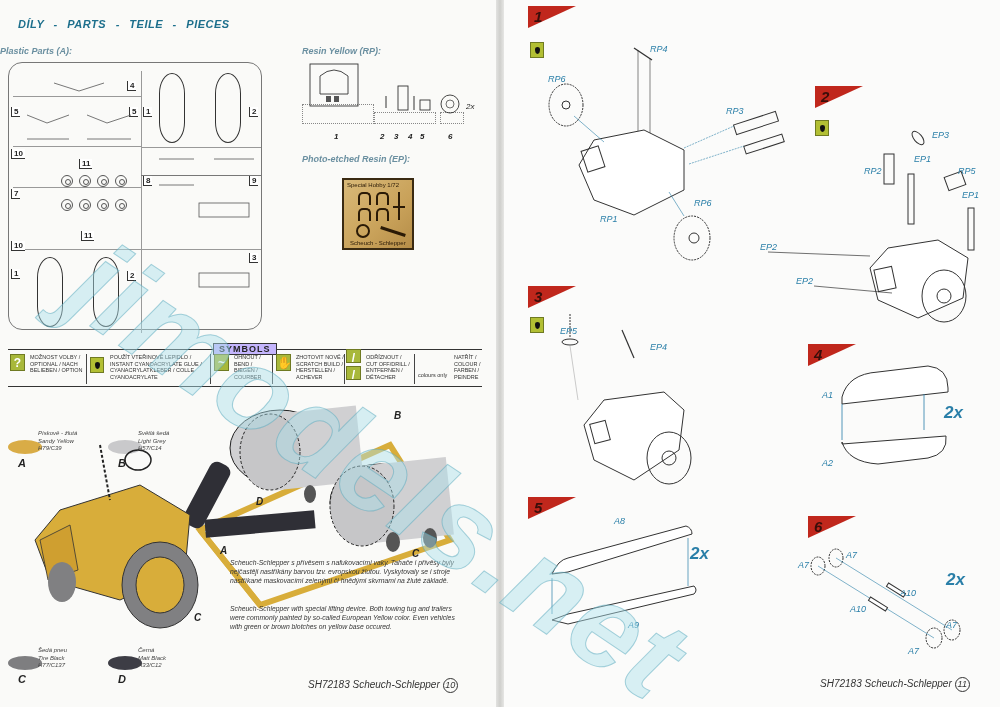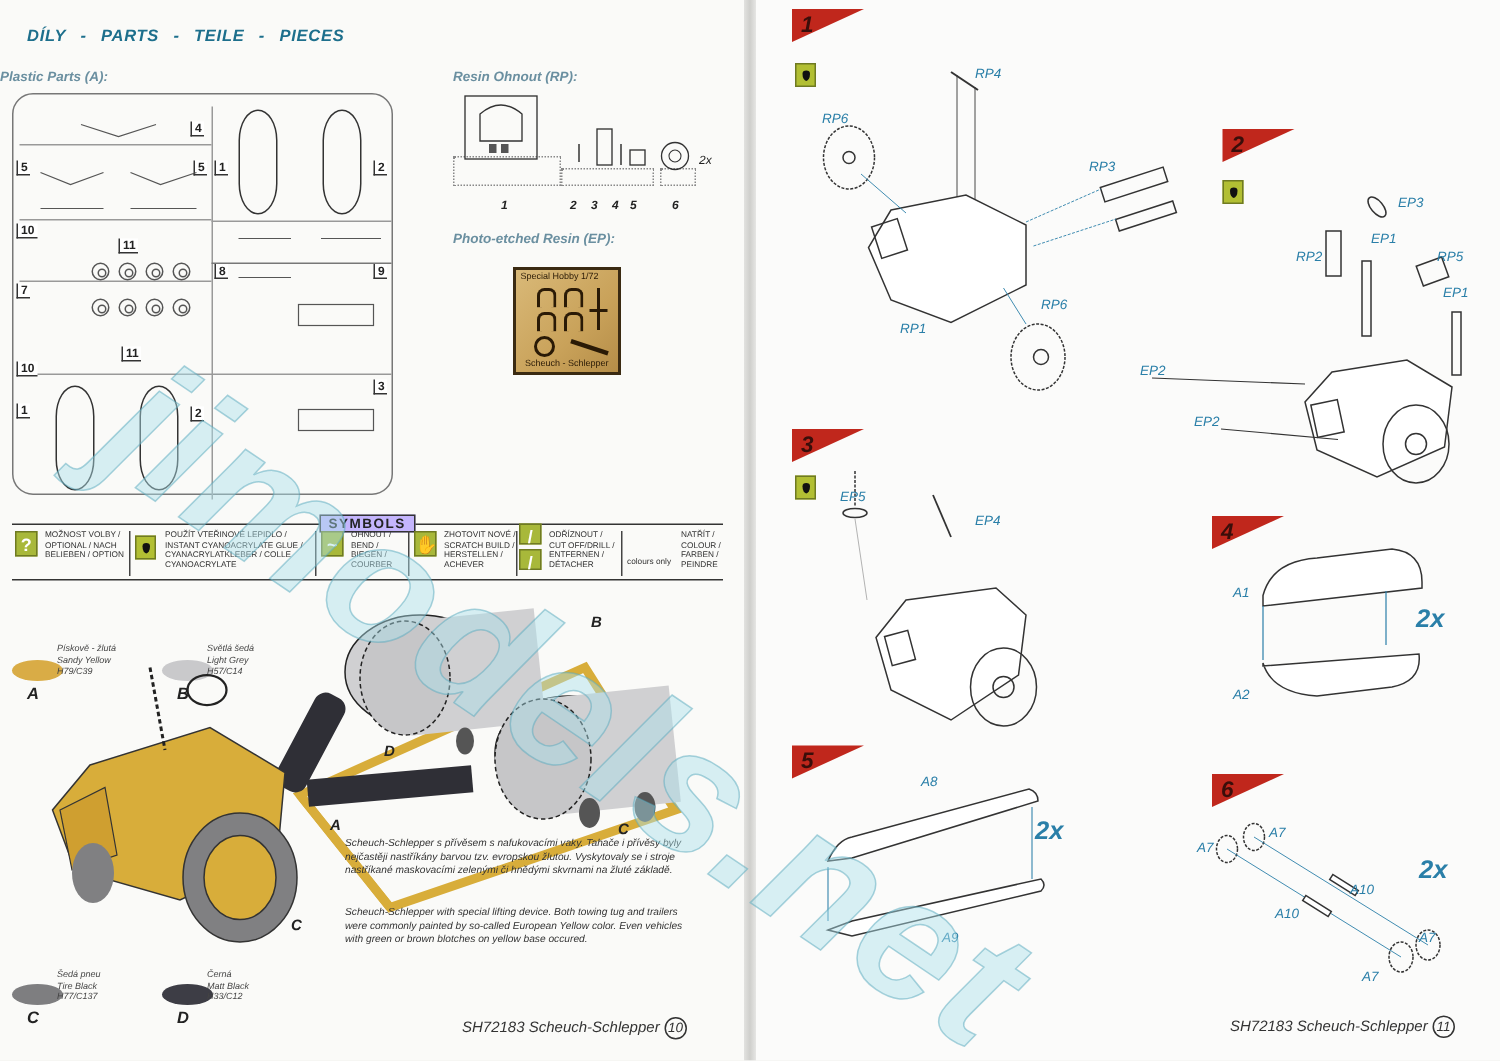--- a/index.html
+++ b/index.html
@@ -68,21 +68,21 @@
 </style>
 </head>
 <body>
 
 <div class="gutter"></div>
 
 <div class="page page-left">
   <div class="title">DÍLY  -  PARTS  -  TEILE  -  PIECES</div>
 
   <div class="sec-label" style="left:0;top:46px;">Plastic Parts (A):</div>
-  <div class="sec-label" style="left:302px;top:46px;">Resin Ohnout (RP):</div>
+  <div class="sec-label" style="left:302px;top:46px;">Resin Yellow (RP):</div>
   <div class="sec-label" style="left:302px;top:154px;">Photo-etched Resin (EP):</div>
 
   <div class="sprue">
     <div class="cell" style="left:4px;top:8px;width:128px;height:26px;border:none;border-bottom:1px solid #999;"></div>
     <div class="cell" style="left:4px;top:34px;width:128px;height:50px;border:none;border-bottom:1px solid #999;"></div>
     <div class="cell" style="left:132px;top:8px;width:1px;height:262px;border:none;border-left:1px solid #999;"></div>
     <div class="cell" style="left:132px;top:84px;width:120px;height:1px;border:none;border-top:1px solid #999;"></div>
     <div class="cell" style="left:132px;top:112px;width:120px;height:1px;border:none;border-top:1px solid #777;"></div>
     <div class="cell" style="left:4px;top:124px;width:128px;height:1px;border:none;border-top:1px solid #999;"></div>
     <div class="cell" style="left:4px;top:186px;width:248px;height:1px;border:none;border-top:1px solid #999;"></div>

